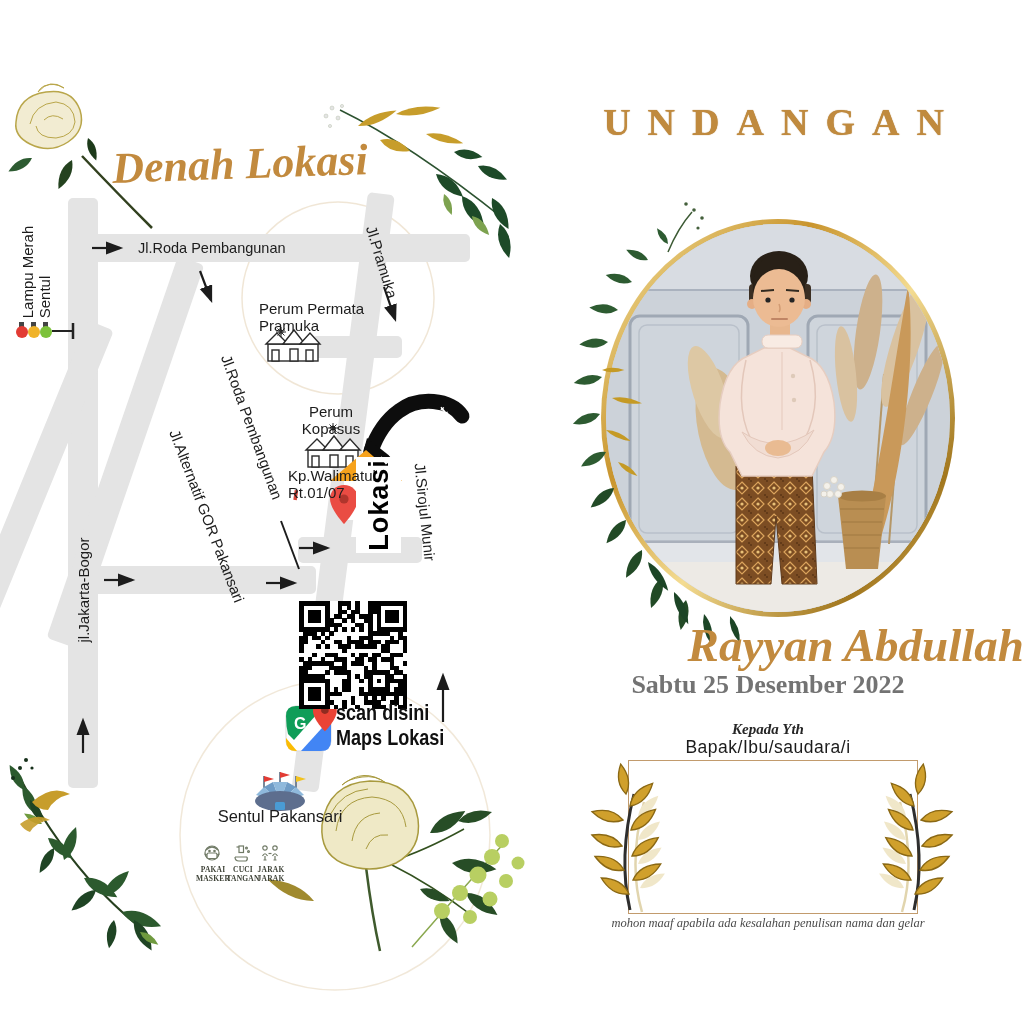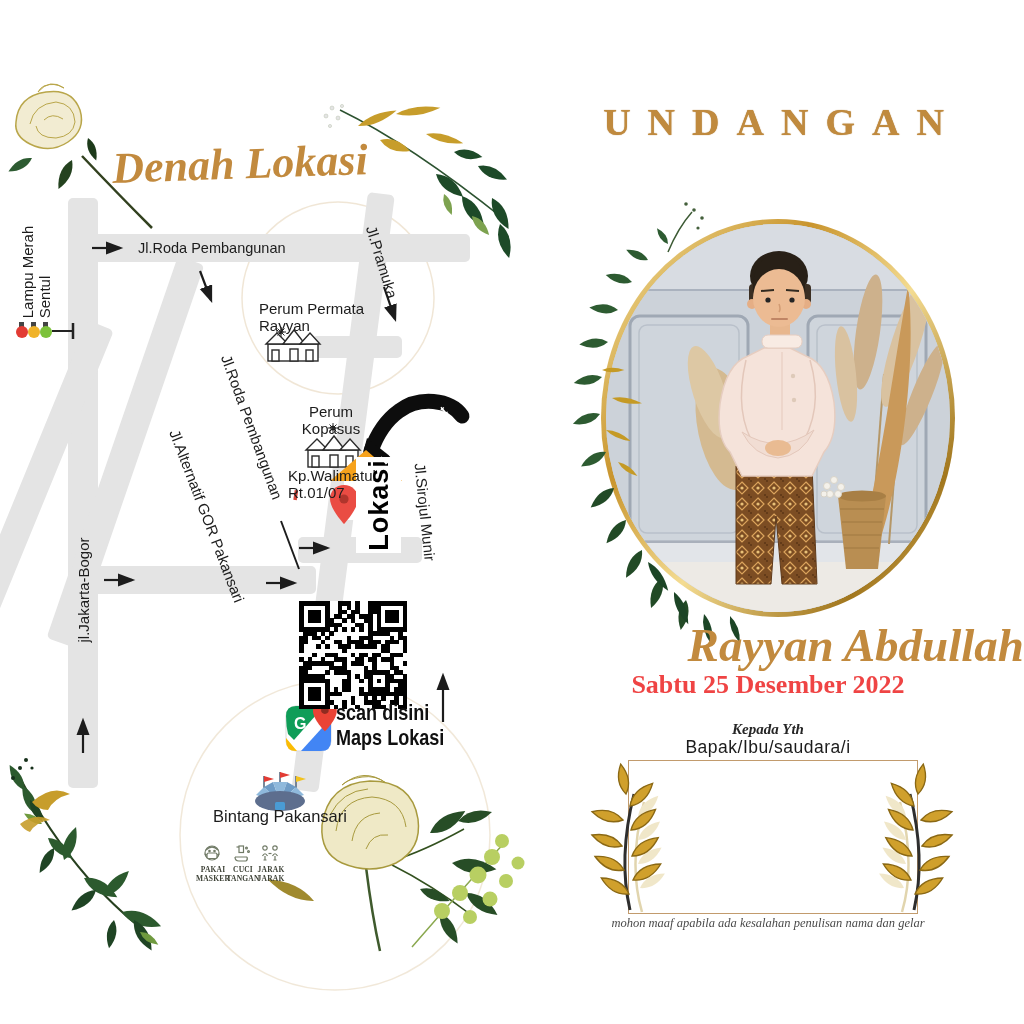--- a/index.html
+++ b/index.html
@@ -29,21 +29,21 @@
        font-size:7.5px;font-weight:bold;color:#3d4136;line-height:1.15;letter-spacing:.2px;}
   #stadion-lbl{left:280px;top:816px;transform:translate(-50%,-50%);font-size:16.5px;color:#1c1c1c;z-index:6;}
   
   .rtext{position:absolute;left:512px;width:512px;text-align:center;z-index:6;}
   #undangan{top:100px;font-family:"Liberation Serif",serif;font-weight:bold;font-size:38px;
        color:#c08a3e;letter-spacing:17px;padding-left:14px;text-shadow:0 0 1px #a9762f;}
   #subtitle{top:144px;font-family:"Liberation Serif",serif;font-style:italic;font-weight:bold;
        font-size:37px;color:#c08a3e;}
   #child-name{top:618px;font-family:"Liberation Serif",serif;font-style:italic;font-weight:bold;
        font-size:47px;color:#c28a3e;text-align:right;}
-  #event-date{top:670px;font-family:"Liberation Serif",serif;font-weight:bold;font-size:26px;color:#ef4444;}
+  #event-date{top:670px;font-family:"Liberation Serif",serif;font-weight:bold;font-size:26px;color:#737373;}
   #kepada{top:721px;font-family:"Liberation Serif",serif;font-style:italic;font-weight:bold;
        font-size:15px;color:#262626;}
   #recipient{top:737px;font-size:17.5px;color:#1b1b1b;letter-spacing:.5px;}
   #note{top:916px;font-family:"Liberation Serif",serif;font-style:italic;font-size:12.5px;color:#4a4a4a;}
   #name-box{position:absolute;left:628px;top:760px;width:288px;height:152px;
        border:1.5px solid #c29b6d;background:#fff;z-index:4;}
   #photo-ring{position:absolute;left:601px;top:219px;width:354px;height:398px;border-radius:50%;
        background:linear-gradient(128deg,#f7e7a5 0%,#c9952e 32%,#f4dc92 55%,#a2771e 82%,#e7c878 100%);
        z-index:2;}
   #photo-inner{position:absolute;left:5px;top:5px;right:5px;bottom:5px;border-radius:50%;overflow:hidden;background:#ccd2d9;}
@@ -562,41 +562,41 @@
   <div class="lbl" style="left:207px;top:516px;transform:translate(-50%,-50%) rotate(69deg);">Jl.Alternatif GOR Pakansari</div>
   <div class="lbl" style="left:252px;top:427px;transform:translate(-50%,-50%) rotate(70deg);">Jl.Roda Pembangunan</div>
   <div class="lbl" style="left:83px;top:590px;transform:translate(-50%,-50%) rotate(-90deg);">jl.Jakarta-Bogor</div>
 
   <div class="lbl" style="left:37px;top:272px;transform:translate(-50%,-50%) rotate(-90deg);text-align:left;">
     <span class="ln">Lampu Merah</span>
     <span class="ln">Sentul</span>
   </div>
   <div class="lbl" style="left:259px;top:301px;">
     <span class="ln">Perum Permata</span>
-    <span class="ln">Rayyan</span>
+    <span class="ln">Pramuka</span>
   </div>
   <div class="lbl" style="left:331px;top:404px;transform:translateX(-50%);text-align:center;">
     <span class="ln">Perum</span>
     <span class="ln">Kopasus</span>
   </div>
   <div class="lbl" style="left:288px;top:468px;">
     <span class="ln">Kp.Walimatul</span>
     <span class="ln">Rt.01/07</span>
   </div>
 
   <div id="lokasi-box"></div>
   <div class="lbl" id="lokasi-label">Lokasi</div>
   <div class="lbl" id="lokasi-hajat">Lokasi Hajat</div>
 
   <div class="lbl" id="scan-caption">
     <span class="ln">scan disini</span>
     <span class="ln">Maps Lokasi</span>
   </div>
 
-  <div class="lbl" id="stadion-lbl">Bintang Pakansari</div>
+  <div class="lbl" id="stadion-lbl">Sentul Pakansari</div>
 
   <div class="health" style="left:194px;top:866px;width:38px;">
     <span class="ln">PAKAI</span>
     <span class="ln">MASKER</span>
   </div>
   <div class="health" style="left:224px;top:866px;width:38px;">
     <span class="ln">CUCI</span>
     <span class="ln">TANGAN</span>
   </div>
   <div class="health" style="left:252px;top:866px;width:38px;">

